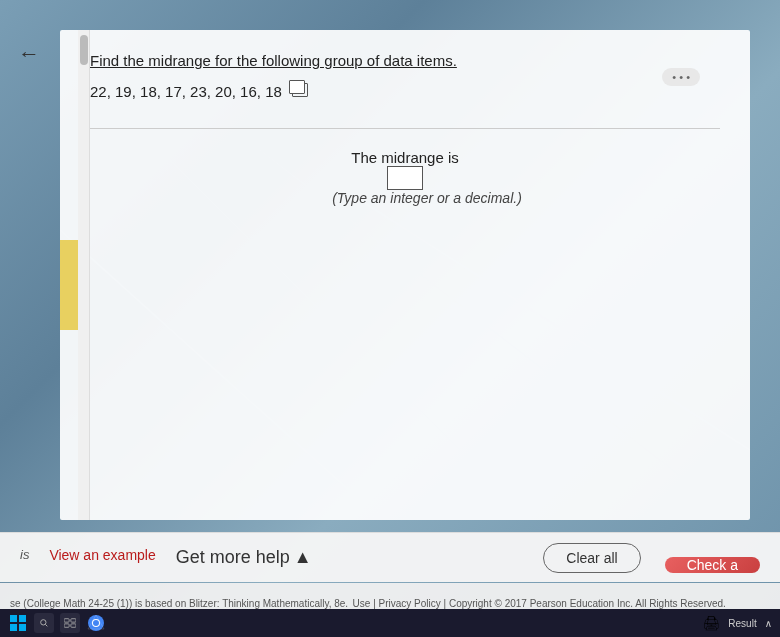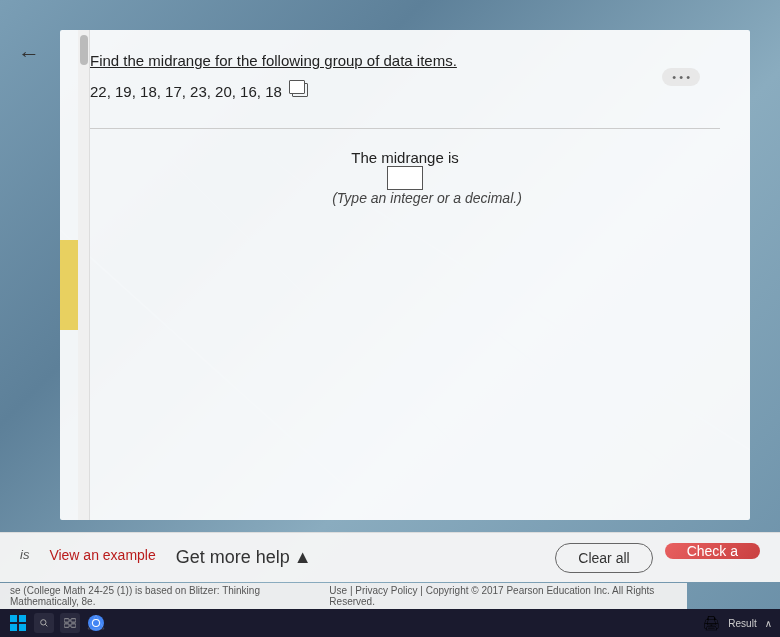--- a/index.html
+++ b/index.html
@@ -190,22 +190,22 @@
       color: #333;
       cursor: pointer;
       font-weight: 500;
       display: flex;
       align-items: center;
       gap: 4px;
     }
 
     .toolbar-right {
       display: flex;
-      align-items: flex-start;
-      gap: 12px;
+      align-items: flex-end;
+      gap: 24px;
     }
 
     .clear-btn {
       border: 1.5px solid #666;
       background: transparent;
       border-radius: 20px;
       padding: 6px 22px;
       font-size: 14px;
       color: #333;
       cursor: pointer;
@@ -222,25 +222,25 @@
       cursor: pointer;
       font-weight: 400;
       min-width: 80px;
     }
 
     
     .footer-bar {
       position: absolute;
       bottom: 28px;
       left: 0;
-      width: 687px;
+      width: 780px;
       height: 26px;
       background: rgba(240, 240, 240, 0.95);
       display: flex;
-      align-items: center;
+      align-items: flex-end;
       padding: 0 10px;
       z-index: 10;
     }
 
     .footer-text {
       font-size: 10px;
       color: #555;
     }
 
     

